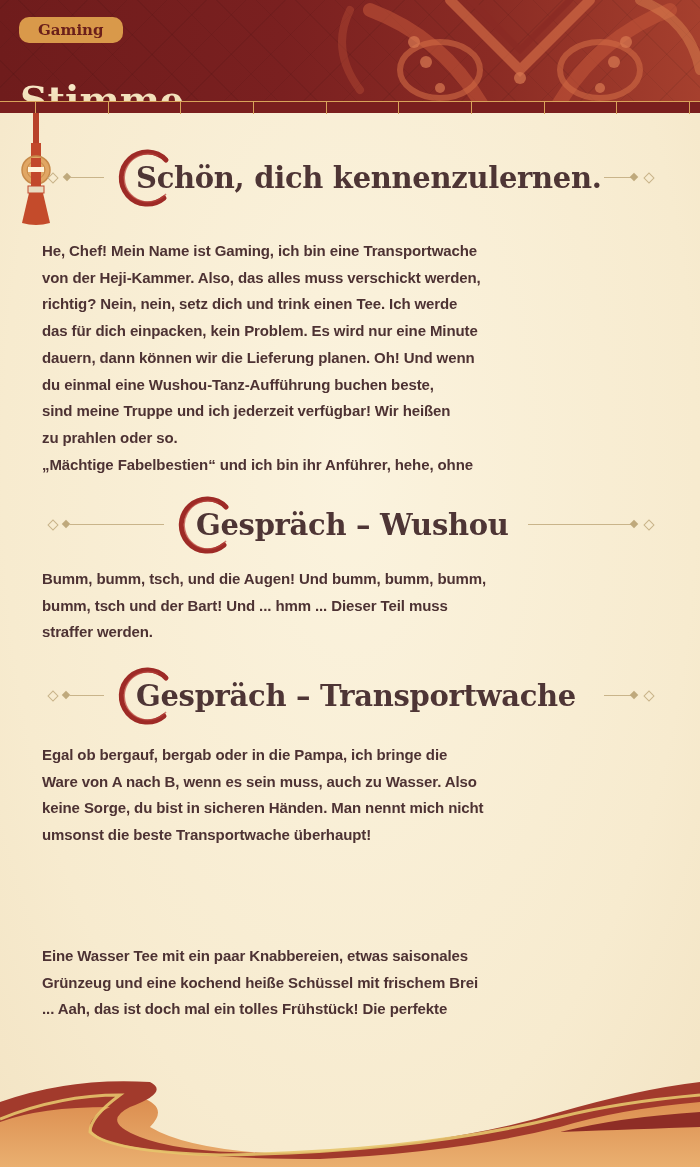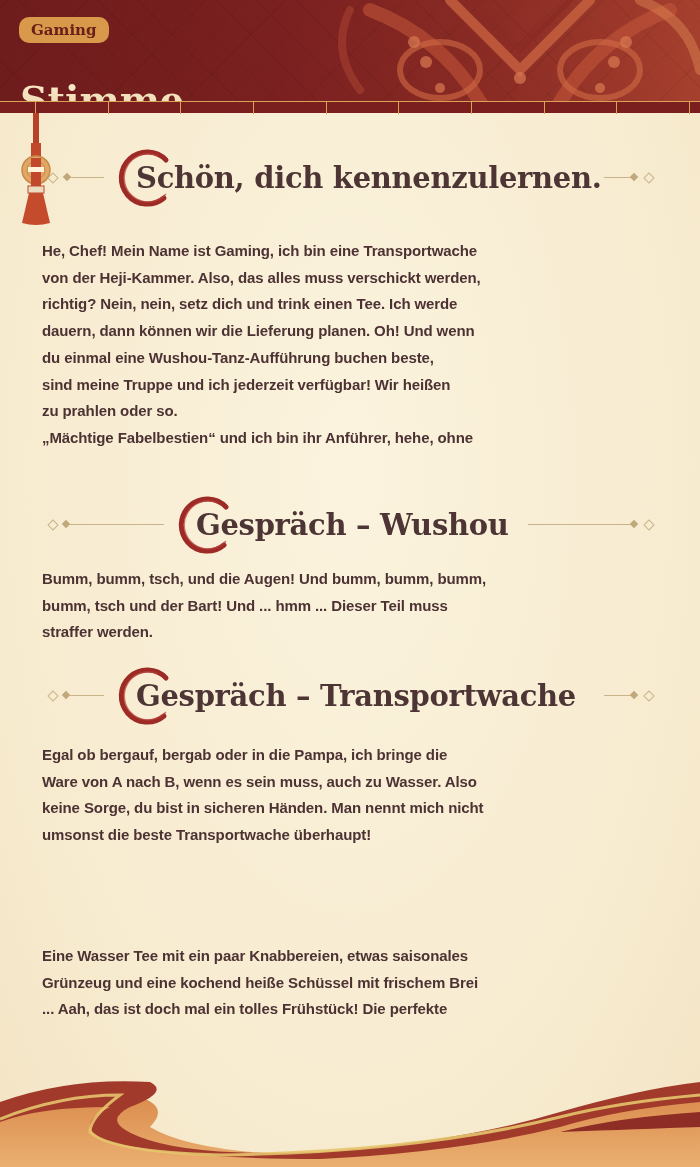--- a/index.html
+++ b/index.html
@@ -15,21 +15,21 @@
     overflow:hidden; }
   .header-pattern { position:absolute; inset:0;
     background-image:
       repeating-linear-gradient(45deg, rgba(0,0,0,0.06) 0 1px, transparent 1px 28px),
       repeating-linear-gradient(-45deg, rgba(0,0,0,0.06) 0 1px, transparent 1px 28px);
   }
   .mask-art { position:absolute; left:330px; top:-30px; width:380px; height:140px; }
   .header-border { position:absolute; left:0; top:101px; width:700px; height:12px;
     background:#7a1f1e; border-top:1px solid #d9a35a; box-sizing:border-box; }
   .header-border .seg { position:absolute; top:0; width:1px; height:12px; background:#d9a35a; }
-  .tag { position:absolute; left:19px; top:17px; height:26px; padding:0 12px;
+  .tag { position:absolute; left:19px; top:17px; height:26px; padding:0 19px;
     background:#d9994a; border-radius:10px; color:#6b1f1a;
     font-family:"DejaVu Serif", serif; font-weight:bold; font-size:15px; line-height:26px; }
   .title { position:absolute; left:20px; top:48px; color:#f4e3bd;
     font-family:"DejaVu Serif", serif; font-weight:bold; font-size:38px; line-height:46px;
     background:linear-gradient(180deg,#fbeed0 0%, #e7cfa0 100%);
     -webkit-background-clip:text; background-clip:text;margin-top:29px; -webkit-text-fill-color:transparent; }
 
   
   .tassel { position:absolute; left:18px; top:113px; width:36px; height:112px; }
 
@@ -113,20 +113,21 @@
     </svg>
     <div class="sec-title" style="left:136px">Schön, dich kennenzulernen.</div>
     <div class="line-r" style="left:604px;width:28px"></div>
     <div class="diamond solid" style="left:631px;top:26px"></div>
     <div class="diamond open" style="left:645px;top:26px"></div>
   </div>
   <div class="body-text" style="top:238px">
     <div>He, Chef! Mein Name ist Gaming, ich bin eine Transportwache</div>
     <div>von der Heji-Kammer. Also, das alles muss verschickt werden,</div>
     <div>richtig? Nein, nein, setz dich und trink einen Tee. Ich werde</div>
+    <div>das für dich einpacken, kein Problem. Es wird nur eine Minute</div>
     <div>dauern, dann können wir die Lieferung planen. Oh! Und wenn</div>
     <div>du einmal eine Wushou-Tanz-Aufführung buchen beste,</div>
     <div>sind meine Truppe und ich jederzeit verfügbar! Wir heißen</div>
     <div>zu prahlen oder so.</div>
     <div>„Mächtige Fabelbestien“ und ich bin ihr Anführer, hehe, ohne</div>
   </div>
 
   <div class="sec-head" style="top:495px">
     <div class="diamond open" style="left:49px;top:26px"></div>
     <div class="diamond solid" style="left:63px;top:26px"></div>

